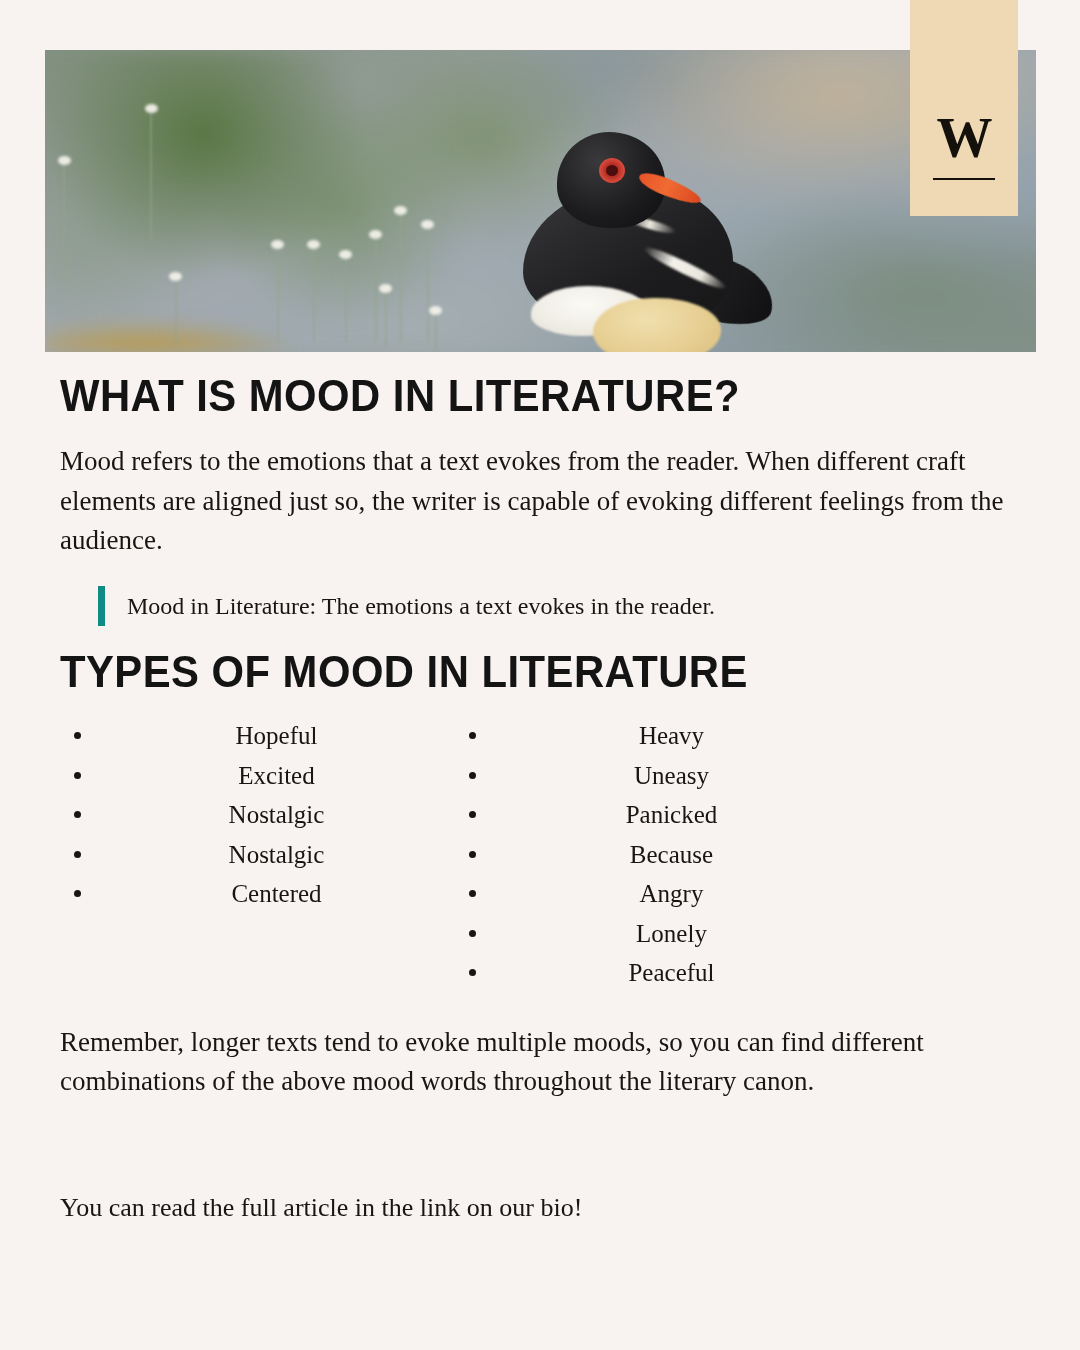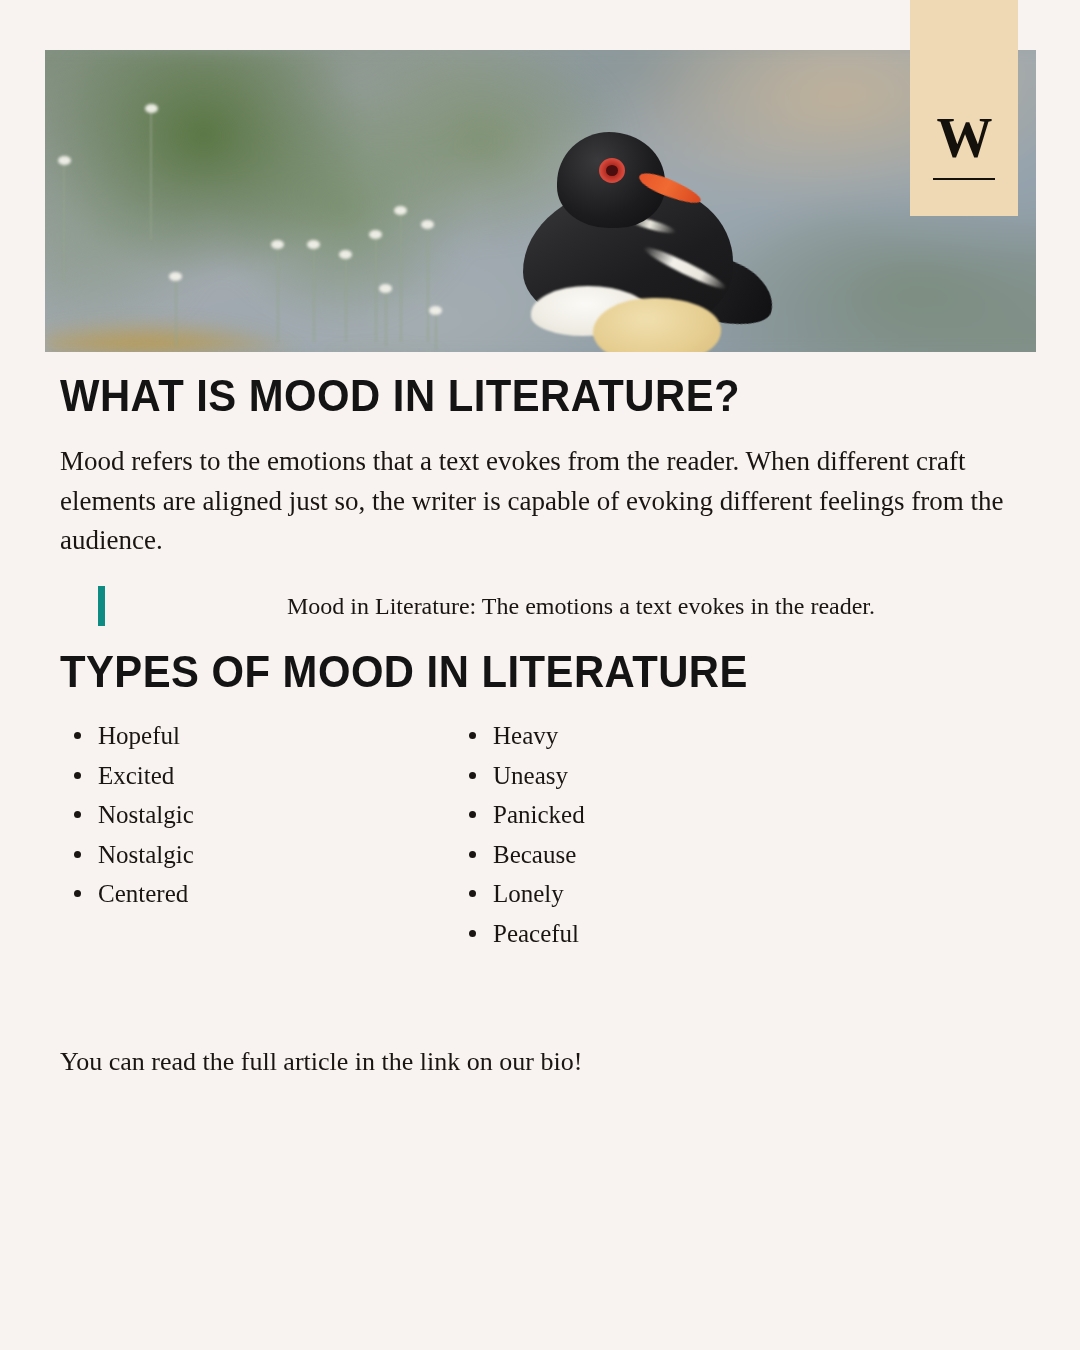--- a/index.html
+++ b/index.html
@@ -155,35 +155,36 @@
 
   .quote {
     margin-top:26px;
     margin-left:38px;
     border-left:7px solid #0E8C84;
     padding-left:22px;
     padding-top:2px; padding-bottom:2px;
   }
   .quote p {
     font-family:"Liberation Serif", serif;
-    font-size:24px; line-height:1.5; color:#1a1512;text-align:center;
+    font-size:24px; line-height:1.5; color:#1a1512;
   }
 
   .mood-cols {
     display:flex; margin-top:22px;
   }
   .mood-col { width:395px; }
   .mood-col ul { list-style:none; }
   .mood-col li {
     position:relative;
     font-family:"Liberation Serif", serif;
     font-size:25px; line-height:1.4;
     color:#1a1512;
     padding-left:38px;
     margin-bottom:4.5px;
+    text-align:center;
   }
   .mood-col li::before {
     content:"";
     position:absolute; left:14px; top:14px;
     width:7px; height:7px; border-radius:50%;
     background:#1a1512;
   }
 
   p.closing { margin-top:28px; }
   p.cta { margin-top:88px; font-size:26px; }
@@ -263,22 +264,24 @@
         <li>Nostalgic</li>
         <li>Centered</li>
       </ul>
     </div>
     <div class="mood-col">
       <ul>
         <li>Heavy</li>
         <li>Uneasy</li>
         <li>Panicked</li>
         <li>Because</li>
+        <li>Angry</li>
         <li>Lonely</li>
         <li>Peaceful</li>
       </ul>
     </div>
   </div>
 
+  <p class="body closing">Remember, longer texts tend to evoke multiple moods, so you can find different combinations of the above mood words throughout the literary canon.</p>
 
   <p class="body cta">You can read the full article in the link on our bio!</p>
 
 </div>
 
 </body></html>

